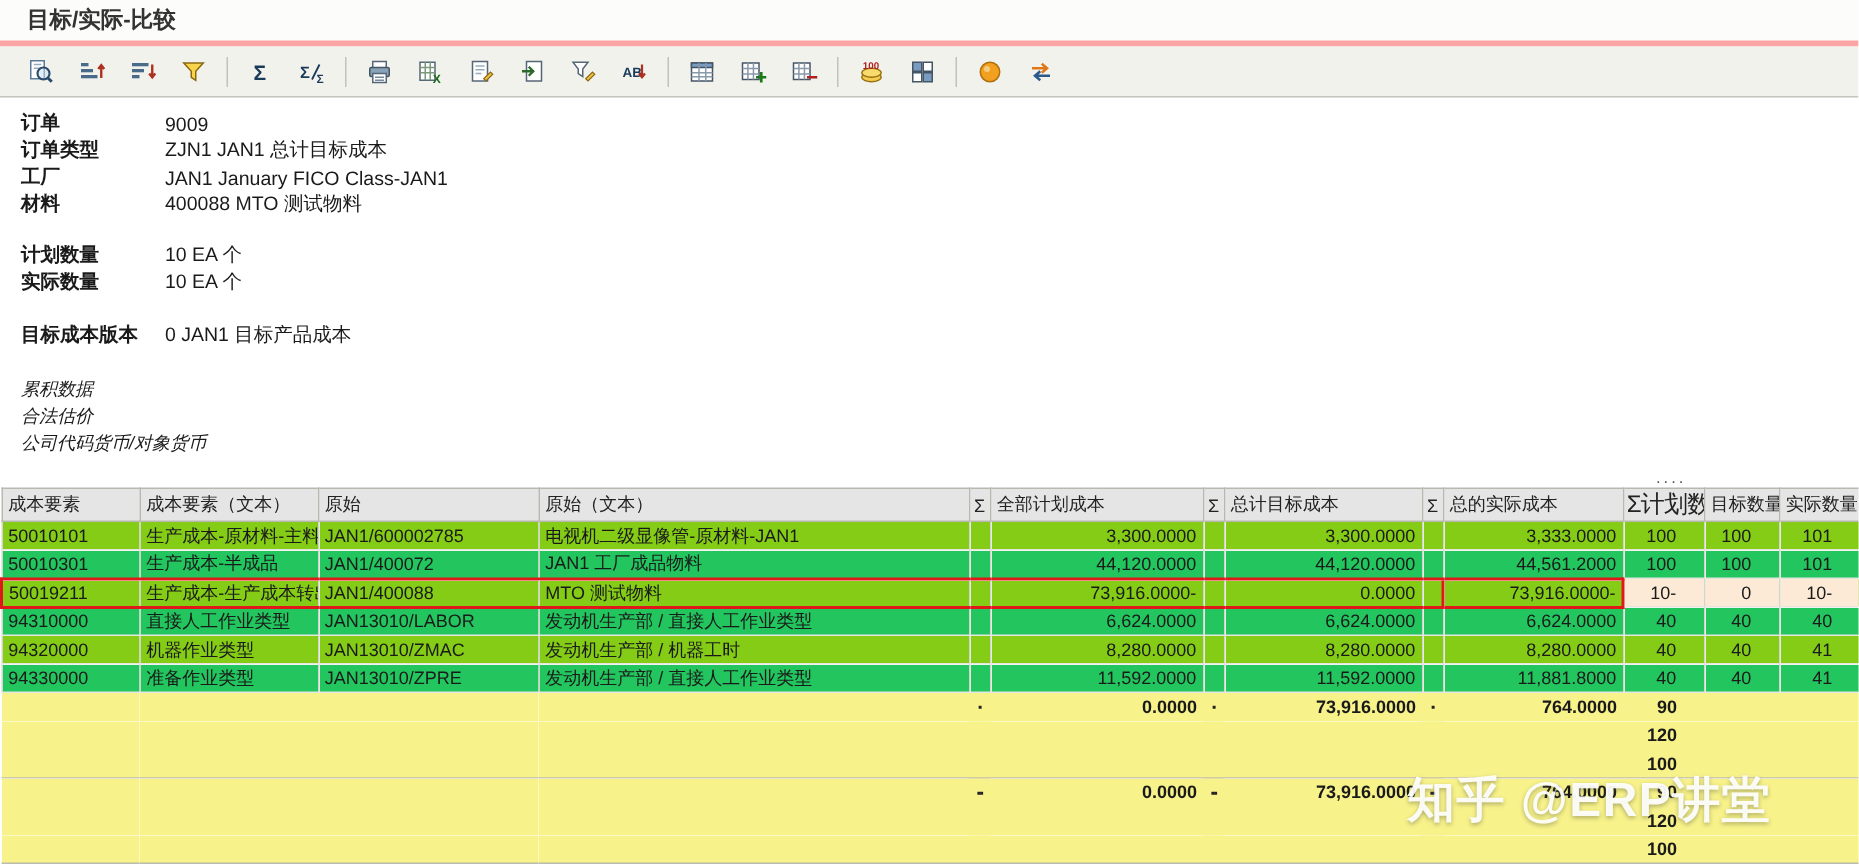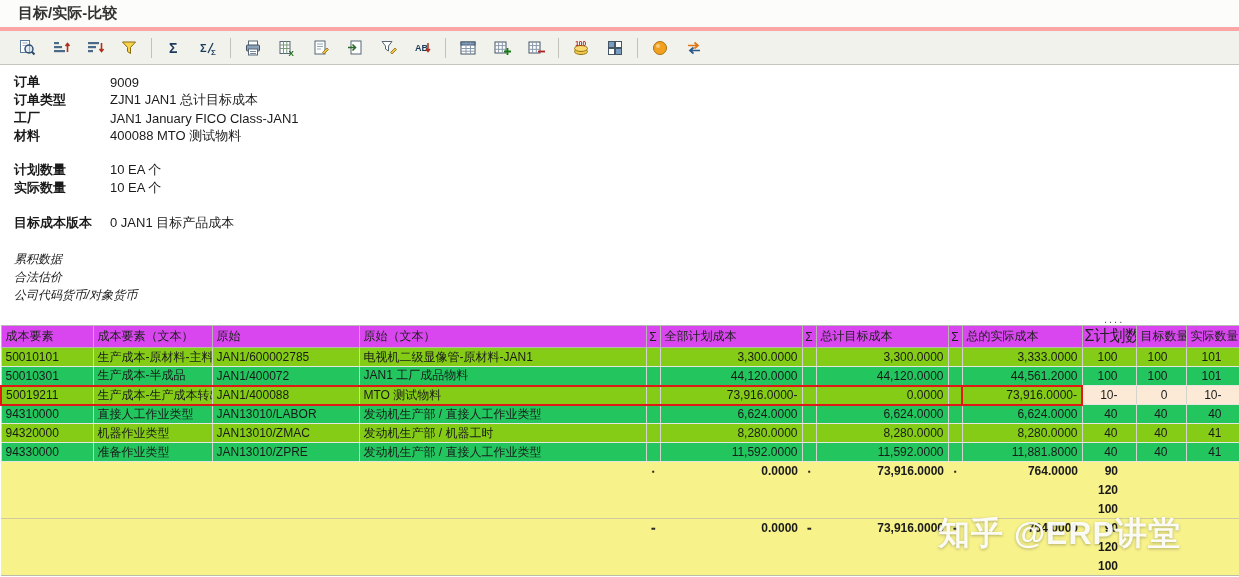--- a/index.html
+++ b/index.html
@@ -25,21 +25,21 @@
   .info{padding:8px 15px 0 14px}
   .info-line{display:flex;height:18px;align-items:center;font-size:13px}
   .info-label{width:96px;font-weight:bold;flex:none}
   .g16{height:16px}.g17{height:17px}.g18{height:18px}
   .note{font-size:12px;font-style:italic;height:18px;display:flex;align-items:center}
 
   
   .tablewrap{position:relative;margin-top:21px}
   .dots{position:absolute;left:1104px;top:-12px;font-size:11px;color:#555;letter-spacing:2px}
   table{border-collapse:collapse;table-layout:fixed;width:1239px;font-size:12px}
-  th{height:19px;background:#d946ef;border:1px solid #b8b8b0;font-weight:normal;
+  th{height:19px;background:#e5e5e5;border:1px solid #b8b8b0;font-weight:normal;
      padding:0 4px;white-space:nowrap;overflow:hidden;text-align:left;color:#222}
   td{height:19px;padding:0 4px;border-right:1px solid #d4d4ce;border-bottom:1px solid #e6e6e0;
      white-space:nowrap;overflow:hidden}
   td.col0{border-left:1px solid #d4d4ce}
   tbody tr.data-row{background:#84cc16}
   tbody tr.alt{background:#22c55e}
   th.col4,th.col6,th.col8{padding:0 1px;text-align:center}
   th.col5,th.col7,th.col9,th.col10,th.col11,th.col12{}
   th.col10{font-size:16px;letter-spacing:-0.5px;padding:0 2px}
   td.col4,td.col6,td.col8{text-align:center;padding:0 1px}

